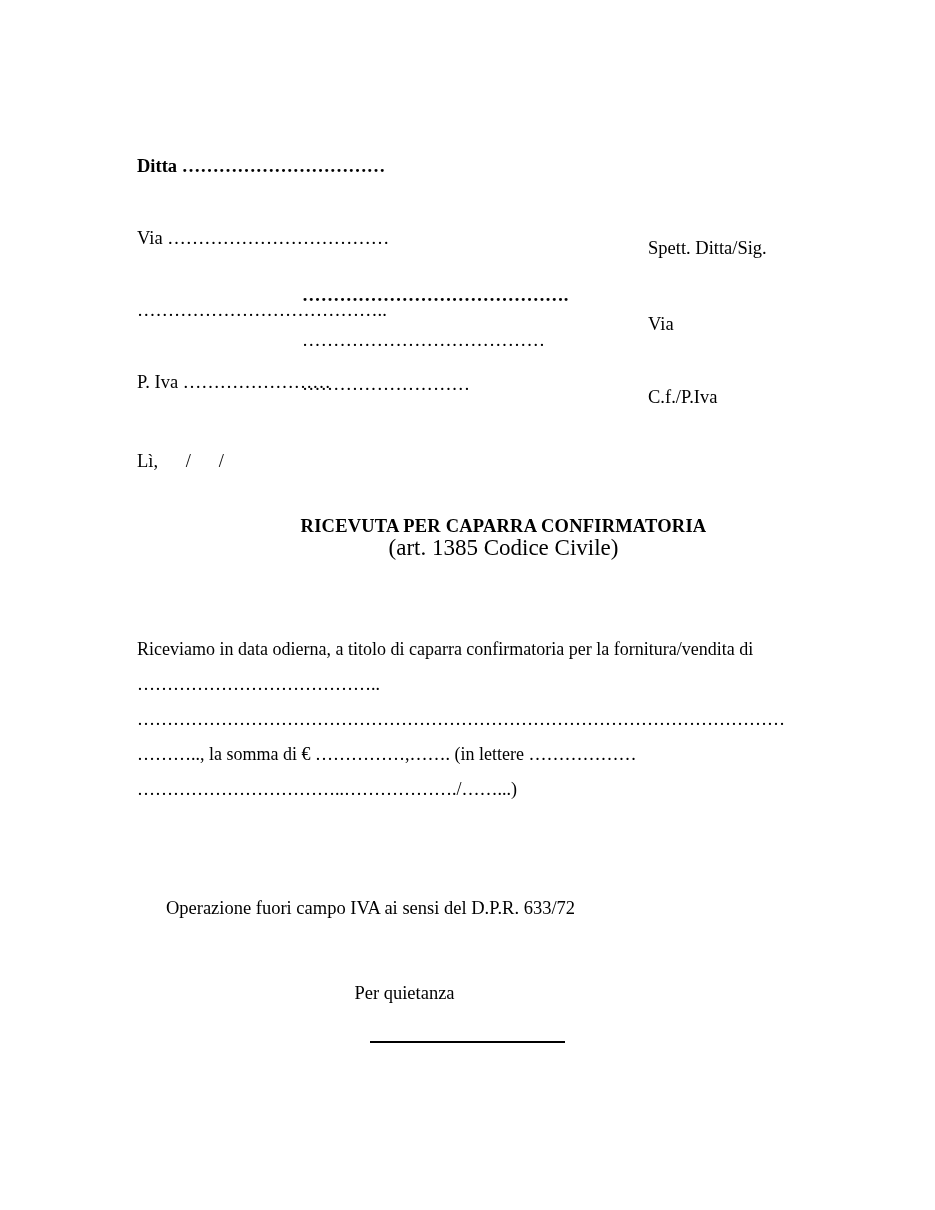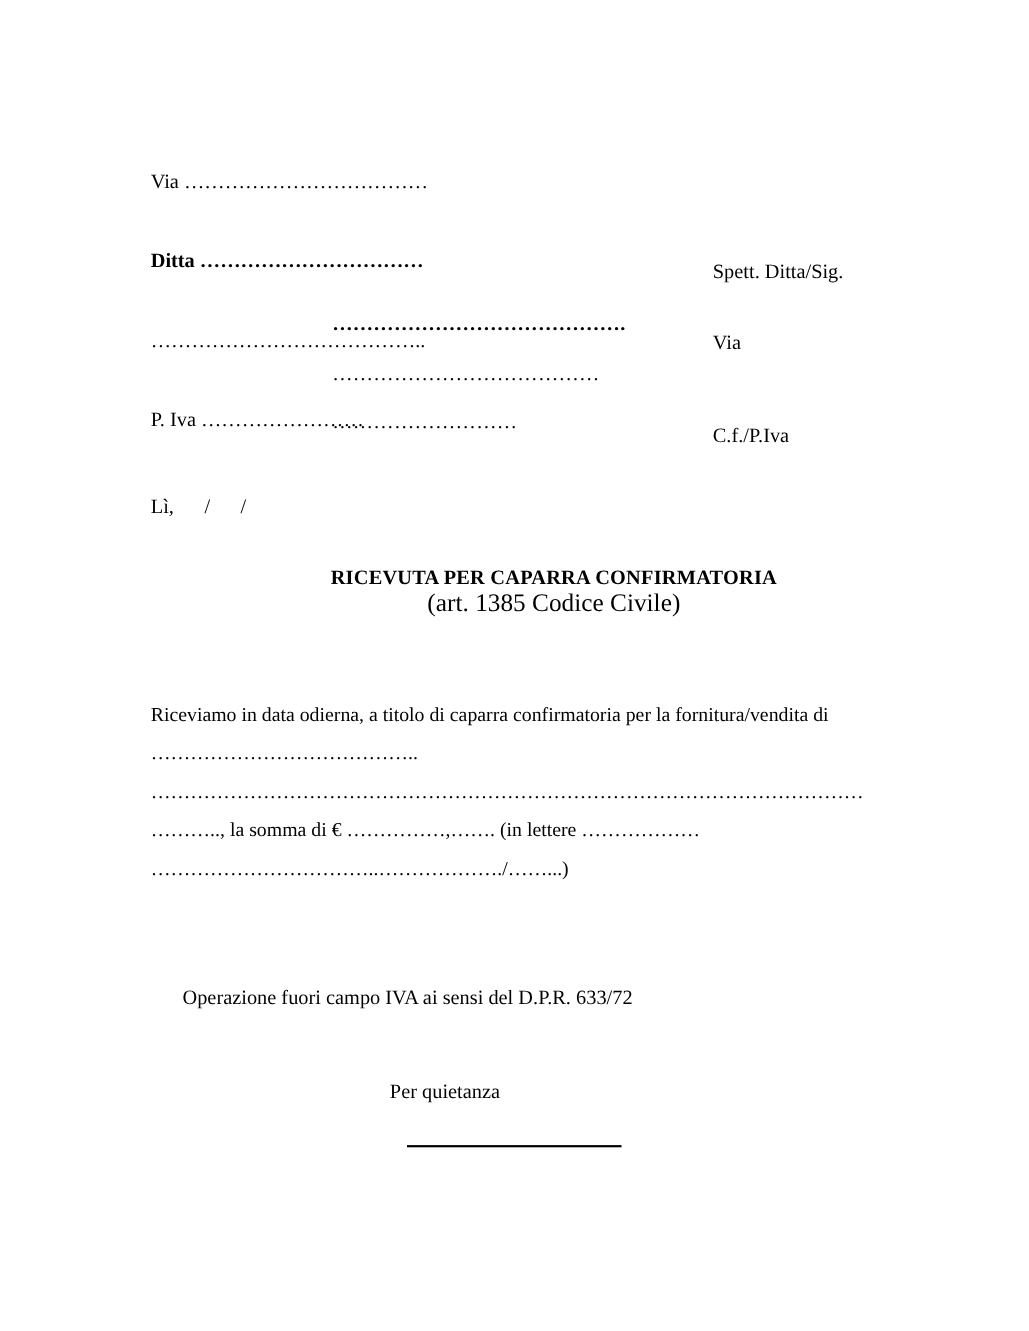--- a/index.html
+++ b/index.html
@@ -36,21 +36,21 @@
   .sender-line.bold { font-weight: bold; }
 
   
   .recipient-labels {
     left: 648px;
     top: 238px;
     font-size: 18.5px;
   }
   .recipient-label { position: absolute; white-space: pre; left: 0; }
   .rl-0 { top: 0px; }
-  .rl-1 { top: 64px; }
+  .rl-1 { top: 76px; }
   .rl-2 { top: 149px; }
 
   .recipient-dots {
     left: 302px;
     top: 238px;
     font-size: 18.5px;
   }
   .recipient-dot-line {
     position: absolute;
     left: 0;
@@ -121,22 +121,22 @@
     height: 0;
     border-top: 2px solid #000000;
   }
 </style>
 </head>
 <body>
 
 <div class="page">
 
   <div class="abs sender-block">
+    <div class="sender-line bold">Ditta ……………………………</div>
     <div class="sender-line">Via ………………………………</div>
-    <div class="sender-line bold">Ditta ……………………………</div>
     <div class="sender-line">…………………………………..</div>
     <div class="sender-line">P. Iva ……………………</div>
   </div>
 
   <div class="abs recipient-dots">
     <div class="recipient-dot-line rd-0">…………………………………….</div>
     <div class="recipient-dot-line rd-1">…………………………………</div>
     <div class="recipient-dot-line rd-2">………………………</div>
   </div>
 

